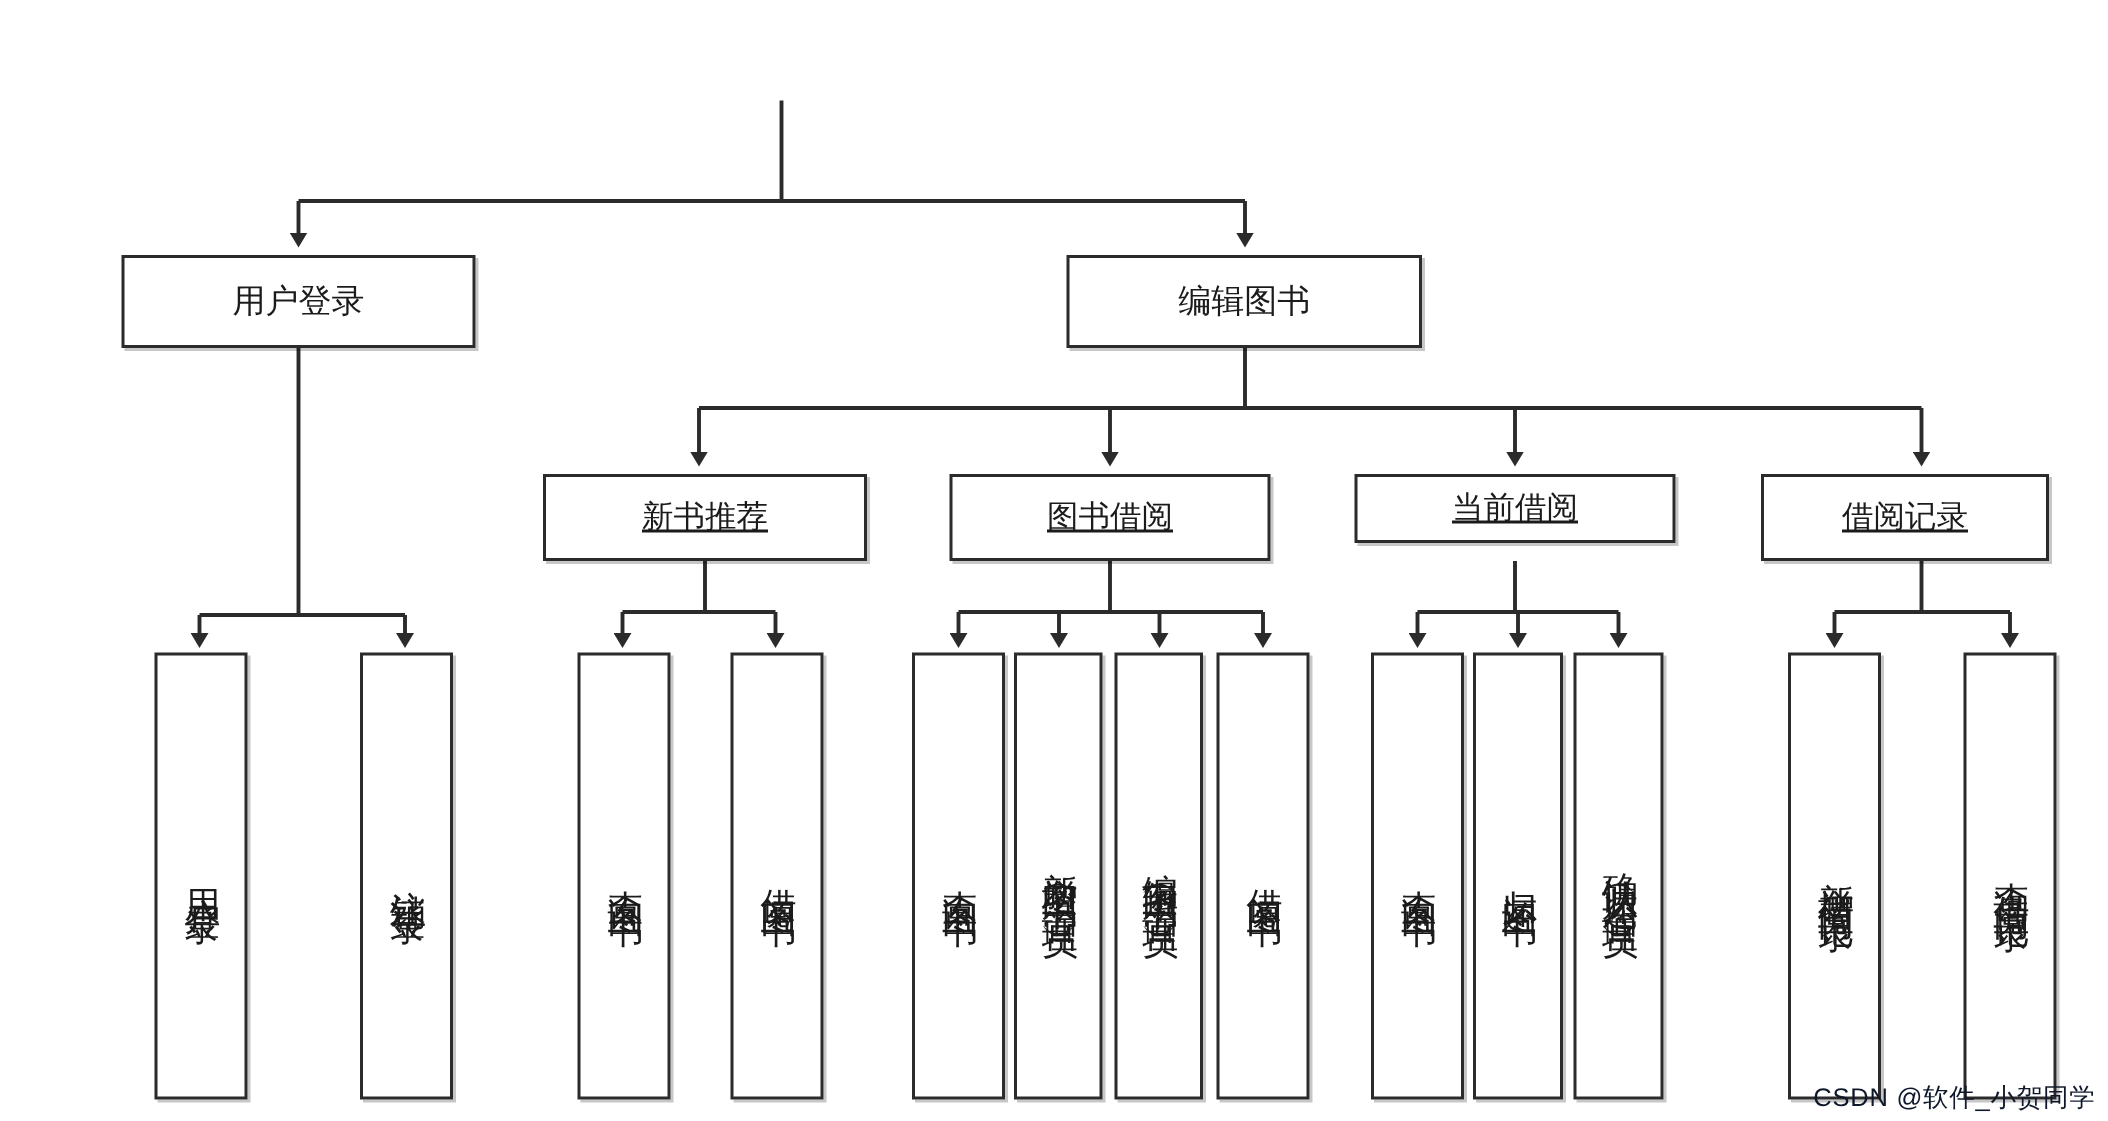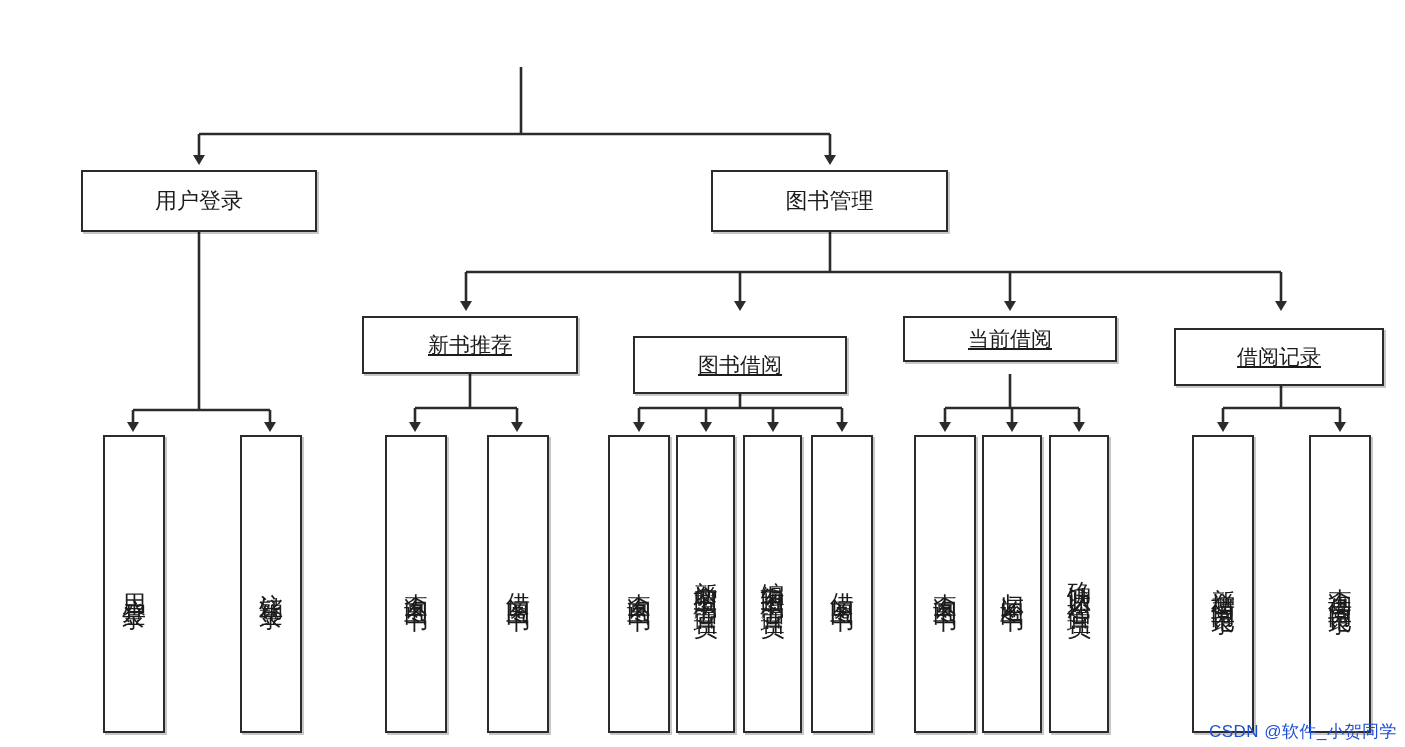--- a/index.html
+++ b/index.html
@@ -13,21 +13,21 @@
   .node .lbl{color:#1b1b1b;white-space:nowrap;line-height:1.25;}
 
   .lvl0 .lbl{font-size:24px;}
   .lvl1 .lbl{font-size:22px;}
   .lvl2 .lbl{font-size:21px;text-decoration:underline;}
 
   .leaf{writing-mode:vertical-rl;text-orientation:upright;}
   .leaf .lbl{writing-mode:vertical-rl;text-orientation:upright;font-size:24px;
              letter-spacing:5px;text-align:center;}
 
-  .watermark{position:absolute;right:8px;bottom:4px;font-size:17px;color:#1d4ed8;
+  .watermark{position:absolute;right:8px;bottom:4px;font-size:17px;color:#0f172a;
              letter-spacing:.5px;white-space:nowrap;}
 </style>
 </head>
 <body>
 
 <div id="canvas">
 
   <svg class="edges" viewBox="0 0 1405 747" xmlns="http://www.w3.org/2000/svg">
     <defs>
       <marker id="ar" markerWidth="10" markerHeight="12" refX="1" refY="6" orient="auto" markerUnits="userSpaceOnUse">
@@ -76,33 +76,33 @@
       <path d="M1223,408 L1223,423" marker-end="url(#ar)"></path>
       <path d="M1340,408 L1340,423" marker-end="url(#ar)"></path>
     </g>
   </svg>
 
 
   <div class="node lvl1" style="left:81px;top:170px;width:236px;height:62px;">
     <span class="lbl">用户登录</span>
   </div>
   <div class="node lvl1" style="left:711px;top:170px;width:237px;height:62px;">
-    <span class="lbl">图书管理</span>
+    <span class="lbl">编辑图书</span>
   </div>
 
   <div class="node lvl2" style="left:362px;top:316px;width:216px;height:58px;">
     <span class="lbl">新书推荐</span>
   </div>
-  <div class="node lvl2" style="left:633px;top:316px;width:214px;height:58px;margin-top:20px;">
+  <div class="node lvl2" style="left:633px;top:316px;width:214px;height:58px;">
     <span class="lbl">图书借阅</span>
   </div>
   <div class="node lvl2" style="left:903px;top:316px;width:214px;height:46px;">
     <span class="lbl">当前借阅</span>
   </div>
-  <div class="node lvl2" style="left:1174px;top:328px;width:210px;height:58px;text-align:right;">
+  <div class="node lvl2" style="left:1174px;top:316px;width:192px;height:58px;text-align:right;">
     <span class="lbl">借阅记录</span>
   </div>
 
   <div class="node leaf" style="left:103px;top:435px;width:62px;height:298px;">
     <span class="lbl">用户登录</span>
   </div>
   <div class="node leaf" style="left:240px;top:435px;width:62px;height:298px;">
     <span class="lbl">注销登录</span>
   </div>
 

